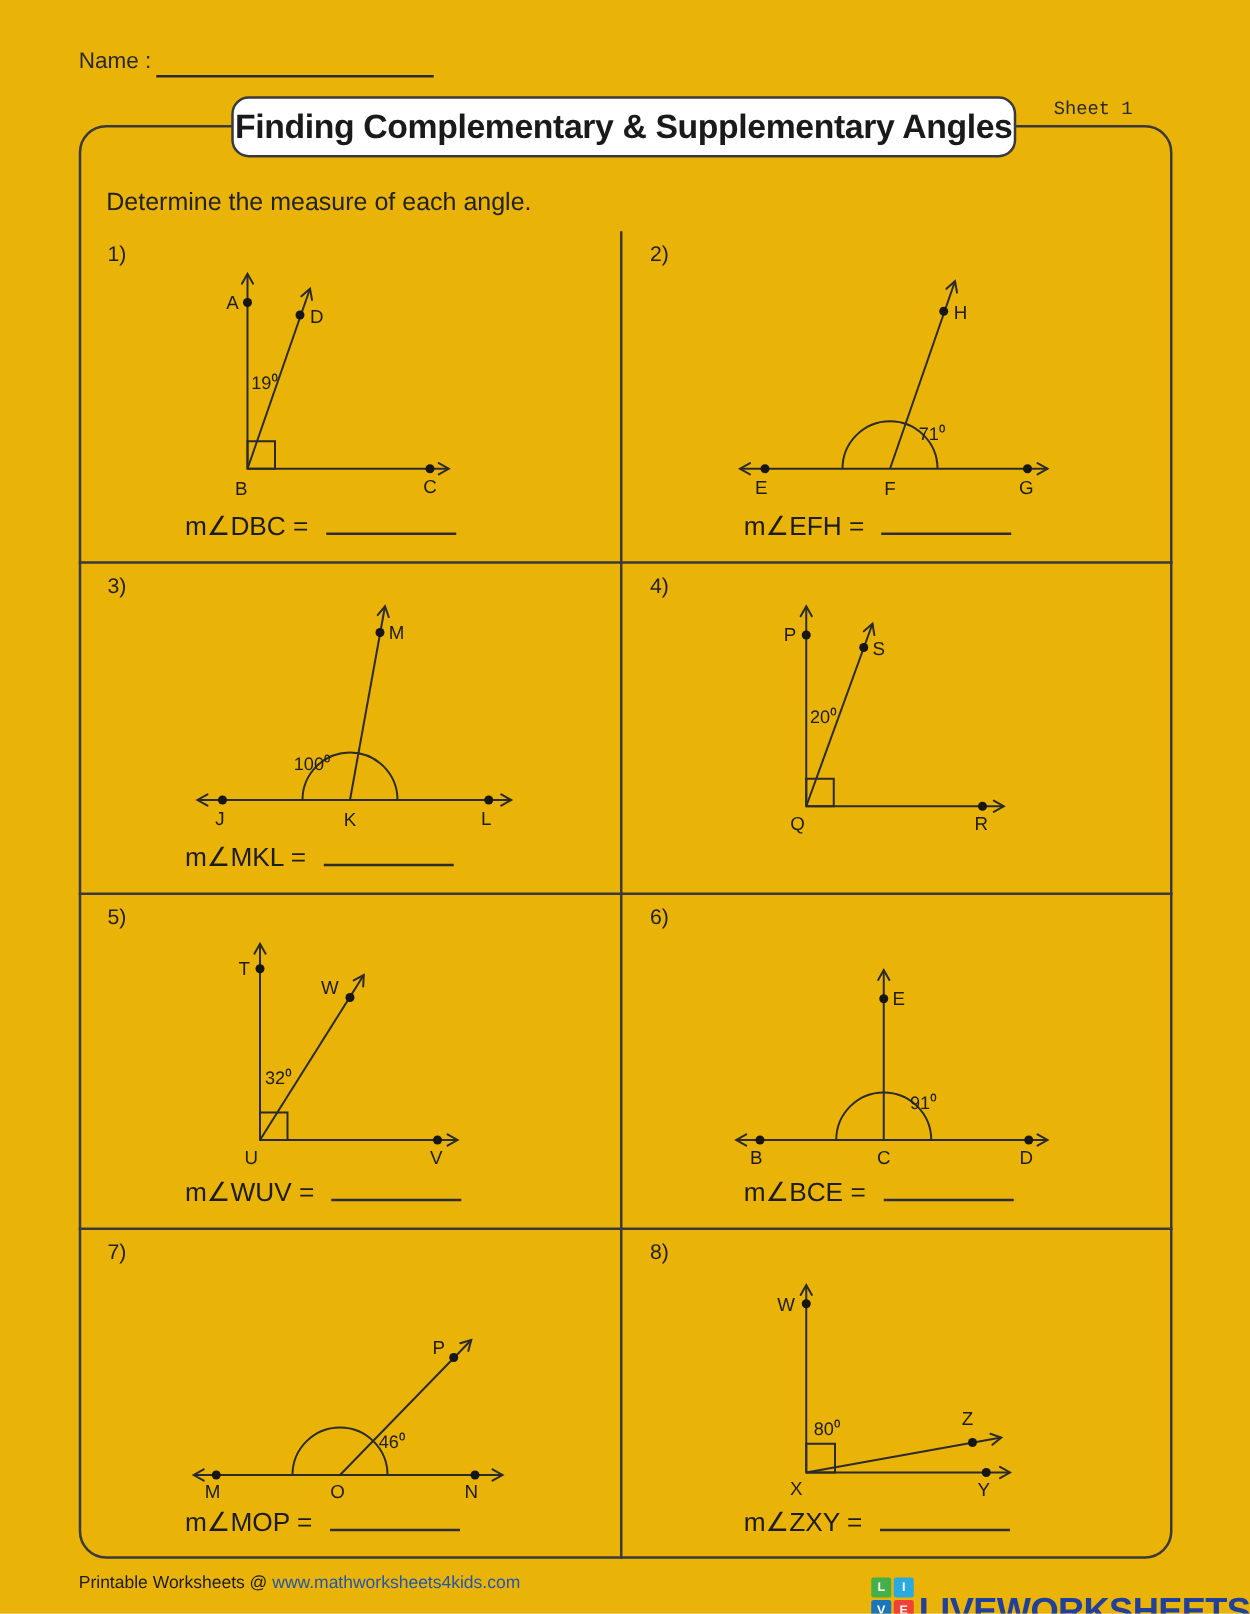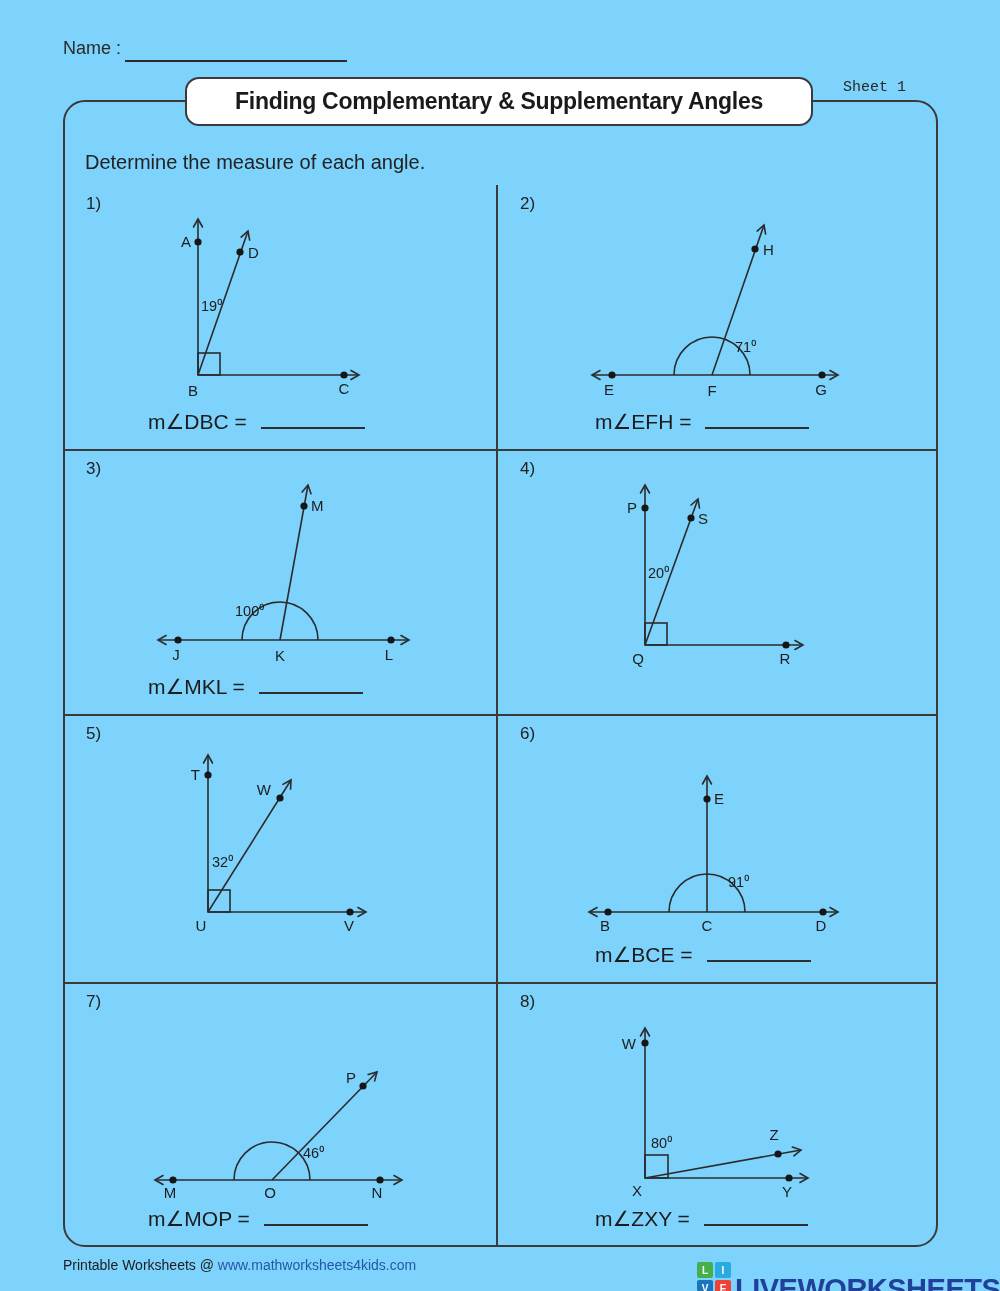--- a/index.html
+++ b/index.html
@@ -1,29 +1,29 @@
 <!DOCTYPE html>
 <html><head>
 <meta charset="utf-8">
 <style>
   html,body{margin:0;padding:0;background:#e8e8e8;}
   .page{
-    position:relative;width:1000px;height:1291px;background:#7dd3fc;
+    position:relative;width:1000px;height:1291px;background:#eab308;
     font-family:"Liberation Sans",sans-serif;color:#1d1d1d;overflow:hidden;
     margin:0 auto;
   }
   
   .name-row{position:absolute;left:63px;top:38px;font-size:18px;color:#2a2a2a;}
   .name-blank{position:absolute;left:125px;top:60px;width:222px;height:0;border-bottom:2px solid #2a2a2a;}
   .sheet-label{position:absolute;left:843px;top:79px;font-size:15px;color:#2a2a2a;font-family:Liberation Mono, monospace;}
   .title-box{
     position:absolute;left:185px;top:77px;width:624px;height:45px;
     background:#fff;border:2.5px solid #3a3a3a;border-radius:14px;
     display:flex;align-items:center;justify-content:center;
-    font-size:23px;font-weight:bold;letter-spacing:-0.3px;color:#1a1a1a;z-index:3;
+    font-size:27px;font-weight:bold;letter-spacing:-0.3px;color:#1a1a1a;z-index:3;
   }
   
   .main-box{
     position:absolute;left:63px;top:100px;width:875px;height:1147px;
     border:2px solid #3a3a3a;border-radius:22px;box-sizing:border-box;z-index:1;
   }
   .instruction{position:absolute;left:85px;top:139px;font-size:20px;color:#222;z-index:2;margin-top:12px;}
   .grid{position:absolute;left:63px;top:185px;width:875px;height:1062px;z-index:2;}
   .div-v{position:absolute;left:433px;top:0;width:2px;height:1062px;background:#3a3a3a;}
   .div-h{position:absolute;left:-0px;width:875px;height:2px;background:#3a3a3a;}
@@ -166,20 +166,24 @@
         <rect x="145" y="175" width="22" height="22"></rect>
         <circle cx="145" cy="60" r="3.6"></circle>
         <circle cx="217" cy="83" r="3.6"></circle>
         <circle cx="287" cy="197" r="3.6"></circle>
         <text x="137" y="65" text-anchor="end">T</text>
         <text x="208" y="80" text-anchor="end">W</text>
         <text x="286" y="216" text-anchor="middle">V</text>
         <text x="138" y="216" text-anchor="middle">U</text>
         <text x="149" y="152" class="ang">32⁰</text>
       </svg>
+      <div class="answer ans-left">
+        <span>m∠WUV =</span>
+        <span class="blank"></span>
+      </div>
     </div>
 
     <div class="cell" style="left:434px;top:530px;width:441px;height:268px">
       <div class="prob-num">6)</div>
       <svg class="diagram" viewBox="0 0 441 268" preserveAspectRatio="none">
         <line x1="92" y1="197" x2="341" y2="197" marker-start="url(#arw)" marker-end="url(#arw)"></line>
         <line x1="210" y1="197" x2="210" y2="61" marker-end="url(#arw)"></line>
         <path d="M172,197 A38,38 0 0 1 248,197"></path>
         <circle cx="111" cy="197" r="3.6"></circle>
         <circle cx="326" cy="197" r="3.6"></circle>

